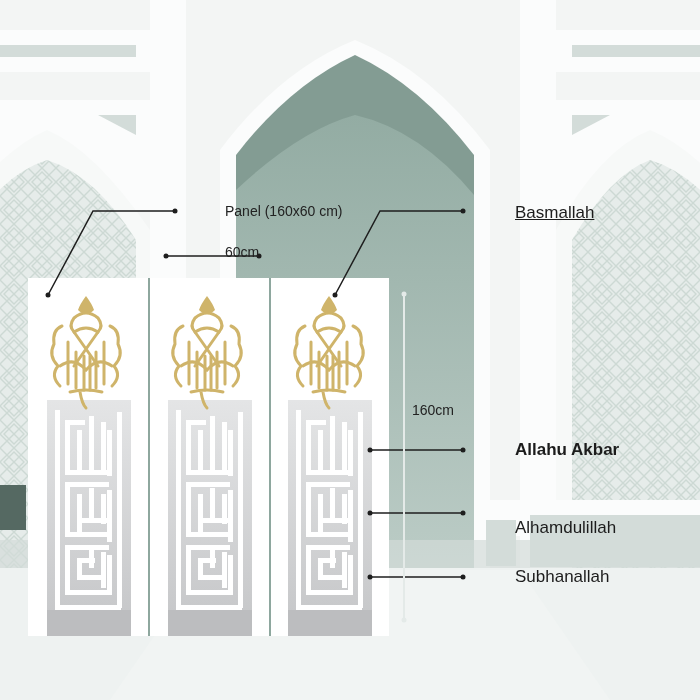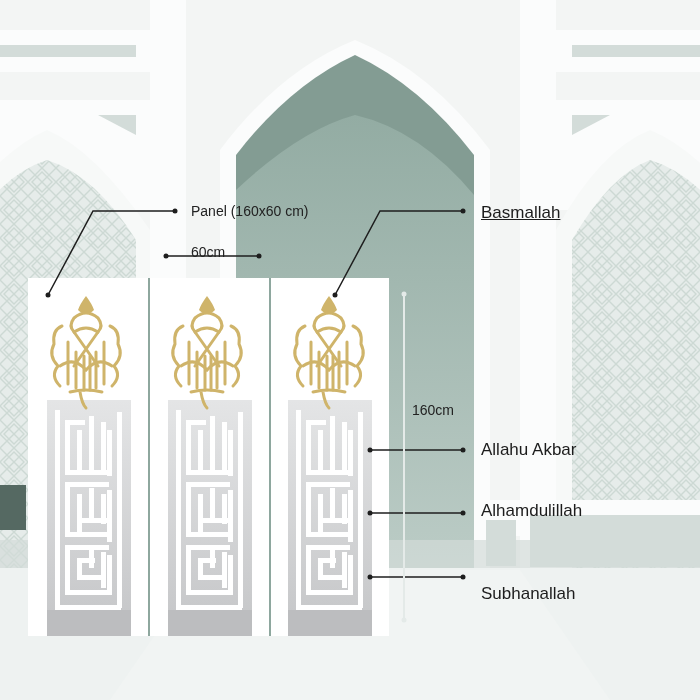--- a/index.html
+++ b/index.html
@@ -1,19 +1,19 @@
 <!DOCTYPE html>
 <html><head>
 <meta charset="utf-8">
 <style>
   html, body { margin:0; padding:0; }
   body { width:700px; height:700px; overflow:hidden; background:#f3f5f4; position:relative; font-family:"Liberation Sans", sans-serif; }
   .abs { position:absolute; }
   .bg { left:0; top:0; width:700px; height:700px; }
-  .label { position:absolute; font-size:17px; color:#1c1c1c; white-space:nowrap; line-height:20px; }
+  .label { position:absolute; font-size:17px; color:#1c1c1c; white-space:nowrap; line-height:20px;margin-left:34px; }
   .label.small { font-size:14px; color:#222; }
   .panel { position:absolute; top:278px; height:358px; background:#ffffff; }
   .dim-text { position:absolute; font-size:14px; color:#222; }
 </style>
 </head>
 <body>
 
 <svg class="abs bg" width="700" height="700" viewBox="0 0 700 700">
   <defs>
     <pattern id="geo" width="28" height="28" patternUnits="userSpaceOnUse">
@@ -151,15 +151,15 @@
   </g>
   <line x1="404" y1="294" x2="404" y2="620" stroke="#e4eae8" stroke-width="2"></line>
   <circle cx="404" cy="294" r="2.5" fill="#e4eae8"></circle>
   <circle cx="404" cy="620" r="2.5" fill="#e4eae8"></circle>
 </svg>
 
 <div class="label small" style="left:191px; top:201px;">Panel (160x60 cm)</div>
 <div class="label small" style="left:191px; top:242px;">60cm</div>
 <div class="dim-text" style="left:412px; top:402px;text-align:right;">160cm</div>
 <div class="label" style="left:481px; top:203px;text-decoration:underline;">Basmallah</div>
-<div class="label" style="left:481px; top:440px;">Allahu Akbar</div>
-<div class="label" style="left:481px; top:501px;text-align:center;">Alhamdulillah</div>
-<div class="label" style="left:481px; top:584px;text-align:center;">Subhanallah</div>
+<div class="label" style="left:481px; top:440px;font-weight:bold;">Allahu Akbar</div>
+<div class="label" style="left:481px; top:518px;text-align:center;">Alhamdulillah</div>
+<div class="label" style="left:481px; top:567px;text-align:center;">Subhanallah</div>
 
 </body></html>

